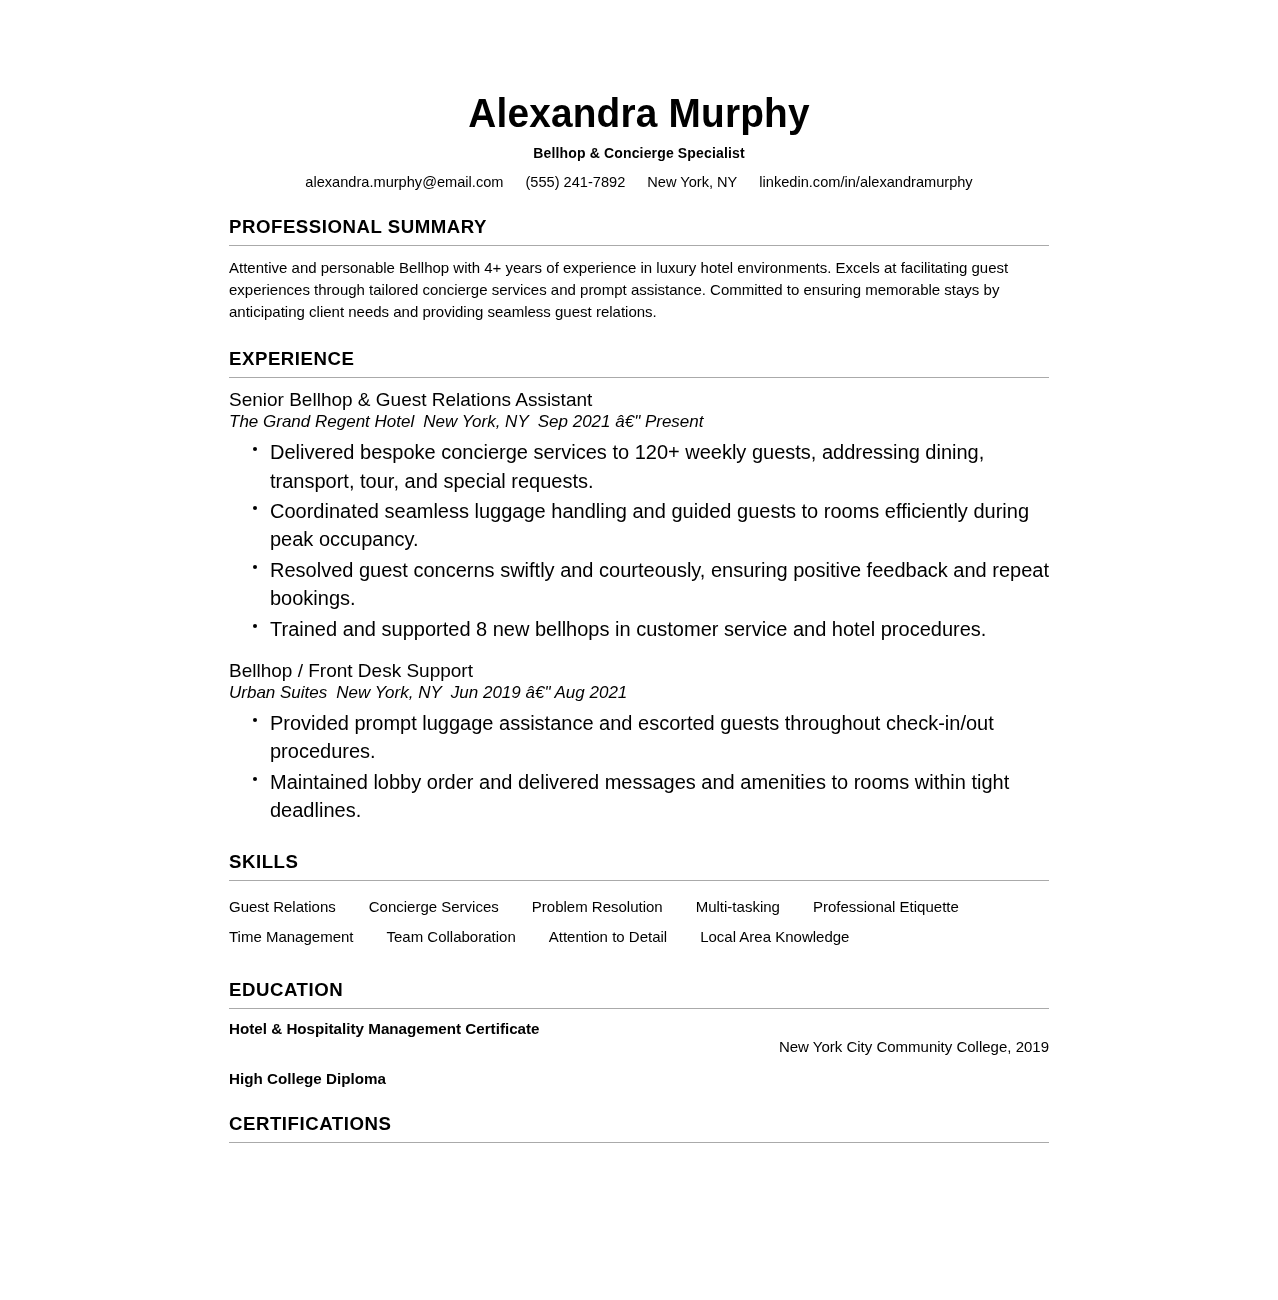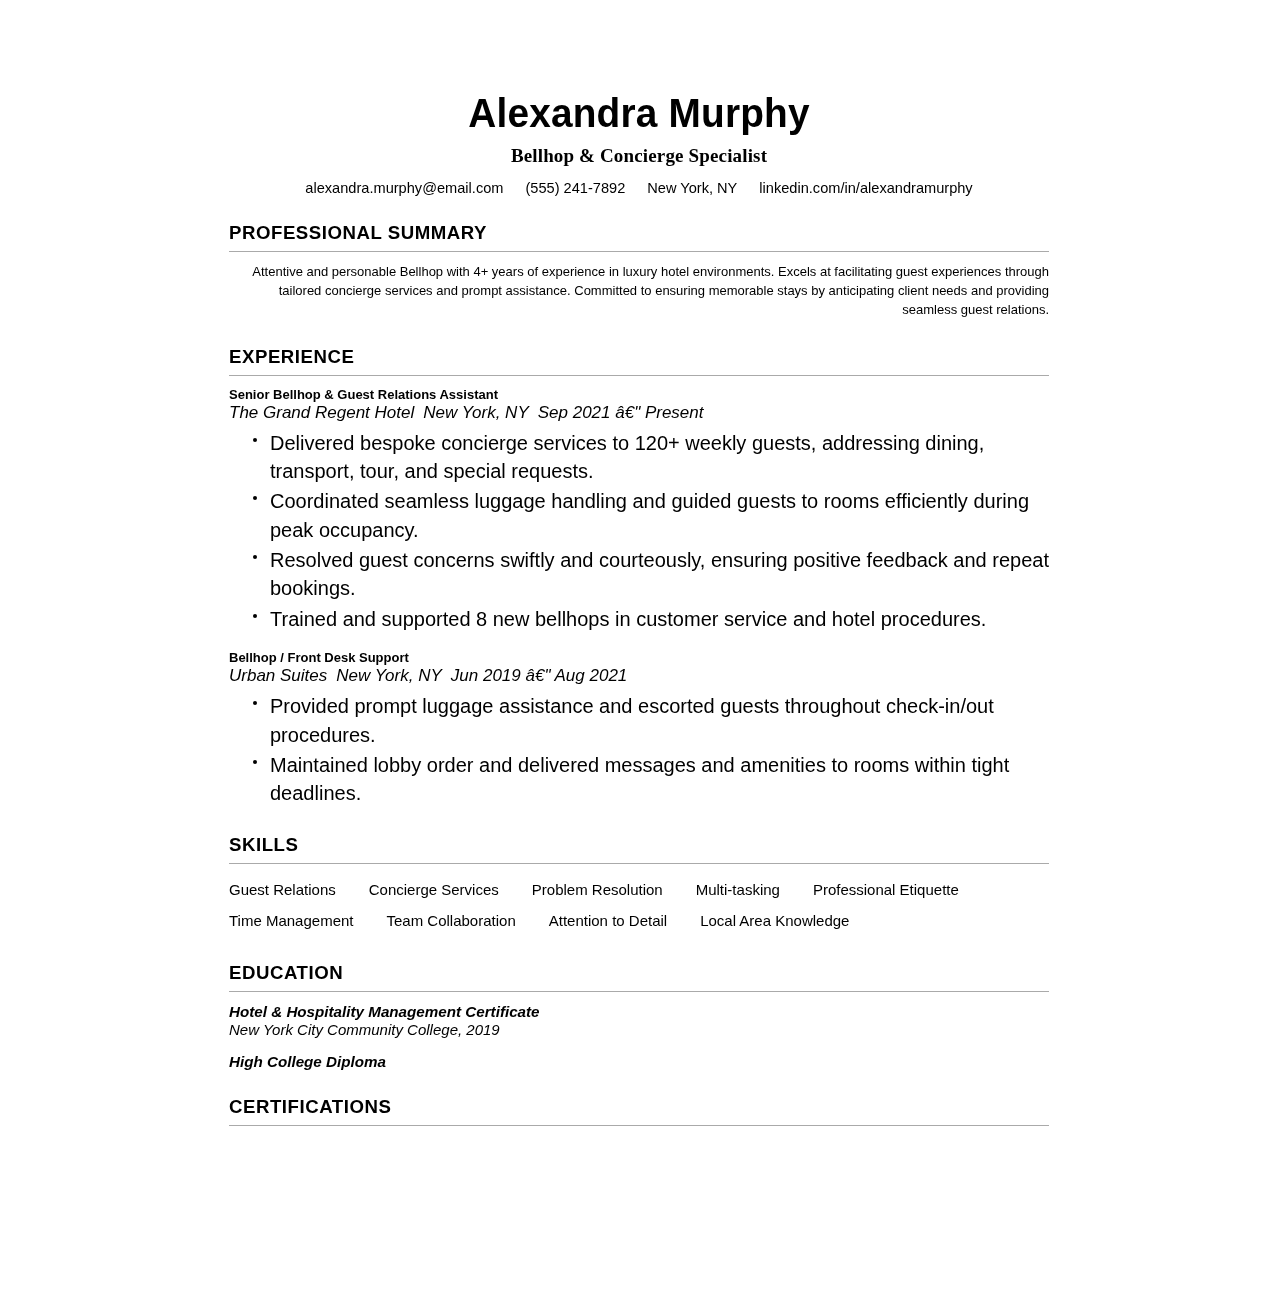--- a/index.html
+++ b/index.html
@@ -34,25 +34,24 @@
   .name {
     font-size: 40px;
     font-weight: bold;
     letter-spacing: 0.2px;
     line-height: 1.05;
     transform: scaleX(0.97);
     transform-origin: center;
     margin: 0 0 11px 0;
   }
   .subtitle {
-    font-size: 19px;
+    font-size: 14px;
     font-weight: bold;
     letter-spacing: 0.15px;
     margin: 0 0 13px 0;
-    font-family: Liberation Serif, serif;
   }
   .contact {
     font-size: 14.6px;
     font-weight: normal;
     white-space: nowrap;
     margin: 0;
   }
   .contact .citem { display: inline; }
   .contact .gap { display: inline-block; width: 22px; }
 
@@ -69,32 +68,32 @@
   }
   .rule {
     height: 1px;
     background: #aaaaaa;
     width: 100%;
     margin: 0 0 11px 0;
   }
 
   
   .summary {
-    font-size: 13px;
+    font-size: 15px;
     line-height: 1.45;
     margin: 0;
-    text-align: right;
+    text-align: left;
   }
 
   
   .job { margin-bottom: 17px; }
   .job:last-child { margin-bottom: 4px; }
   .job-title {
-    font-size: 13px;
-    font-weight: bold;
+    font-size: 19px;
+    font-weight: normal;
     margin: 0 0 1px 0;
   }
   .job-meta {
     font-size: 17px;
     font-style: italic;
     margin: 0 0 6px 0;
   }
   .job-meta .mgap { display: inline-block; width: 9px; }
   ul.bullets {
     margin: 0;
@@ -121,30 +120,31 @@
 
   
   .skills {
     font-size: 15px;
     line-height: 2.05;
     margin: 0;
   }
   .skills .skill { display: inline-block; margin-right: 33px; }
 
   
-  .edu { margin-bottom: 15px; font-style: italic; }
+  .edu { margin-bottom: 15px; }
   .edu:last-child { margin-bottom: 0; }
   .edu-degree {
     font-size: 15.2px;
     font-weight: bold;
     margin: 0 0 1px 0;
   }
   .edu-school {
     font-size: 15px;
     margin: 0;
+    text-align: right;
   }
 
   
   .cert {
     font-size: 15px;
     line-height: 1.45;
     margin: 0 0 3px 0;
   }
 </style>
 </head>

